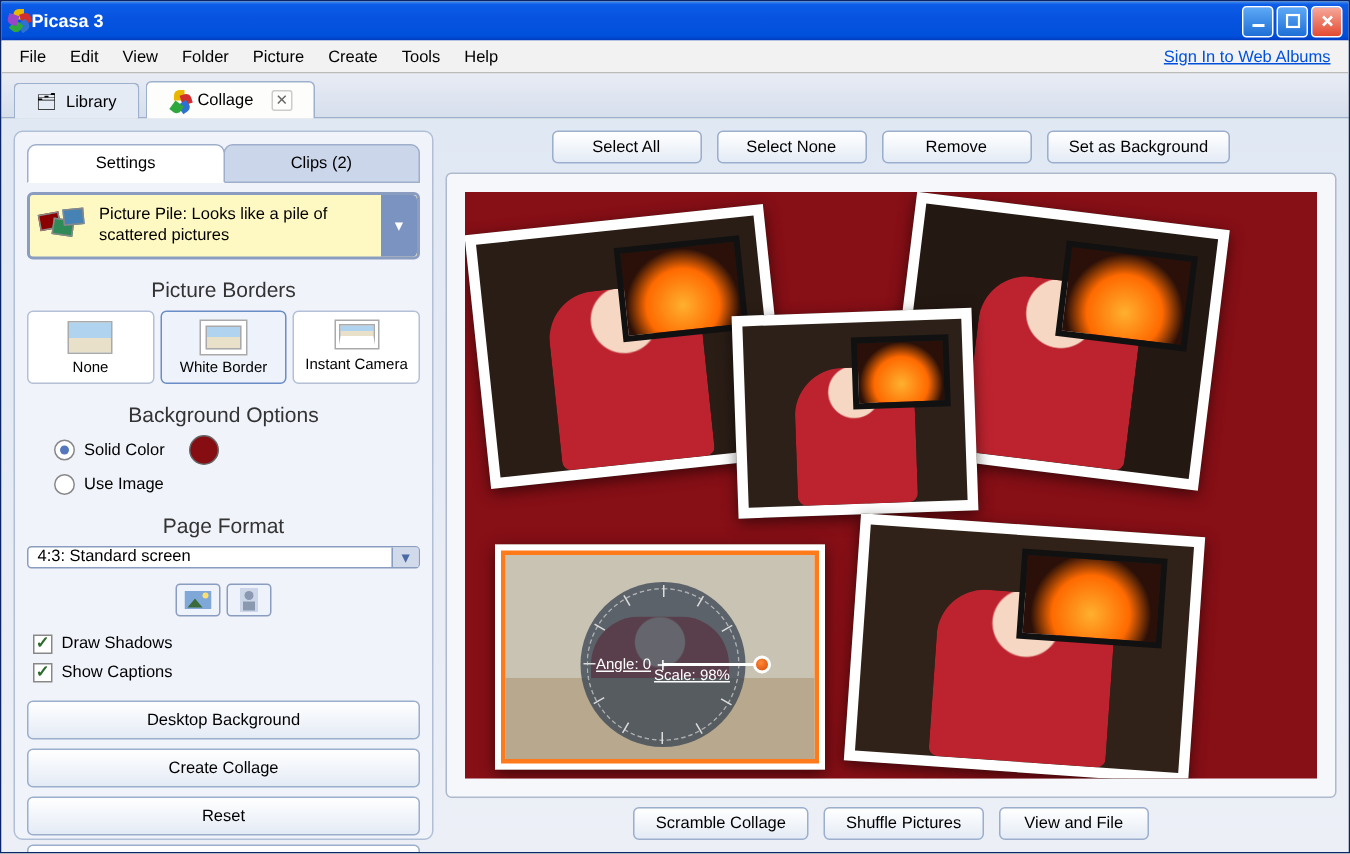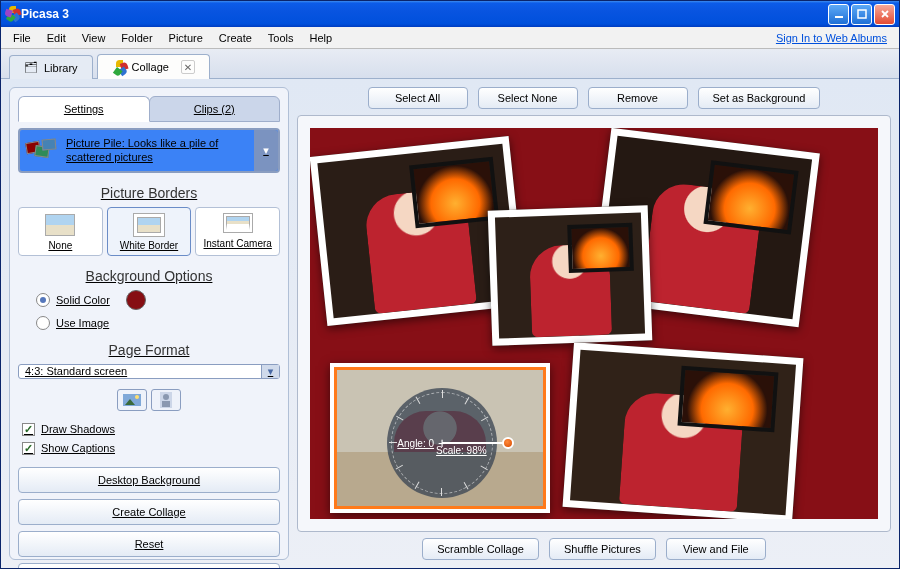--- a/index.html
+++ b/index.html
@@ -23,27 +23,27 @@
   
   .tabbar { height: 30px; background: linear-gradient(to bottom,#e8ecf4,#d7dfed); display: flex; align-items: flex-end; padding-left: 8px; border-bottom: 1px solid #9db0cc; }
   .tab { display: flex; align-items: center; gap: 6px; padding: 5px 14px; border: 1px solid #9db0cc; border-bottom: none; border-radius: 4px 4px 0 0; background: #fdfdfc; margin-right: 4px; position: relative; top: 1px; }
   .tab.inactive { background: #e5ebf4; }
   .tab-close { margin-left: 6px; font-size: 10px; color: #666; width: 14px; height: 14px; border: 1px solid #ccc; border-radius: 2px; display: flex; align-items: center; justify-content: center; }
   
   
   .content { flex: 1; display: flex; padding: 8px; gap: 8px; background: linear-gradient(to bottom, #e0e8f4, #eceff6); overflow: hidden; }
   
   
-  .left-panel { width: 280px; background: #f0f3fa; border: 1px solid #b0bfd6; border-radius: 6px; padding: 8px; display: flex; flex-direction: column; gap: 6px; text-decoration: underline; }
+  .left-panel { width: 280px; background: #f0f3fa; border: 1px solid #b0bfd6; border-radius: 6px; padding: 8px; display: flex; flex-direction: column; gap: 6px; }
   .panel-tabs { display: flex; }
   .panel-tab { flex: 1; text-align: center; padding: 6px 0; border: 1px solid #9faecb; border-radius: 6px 6px 0 0; background: #cbd6ea; cursor: pointer; }
   .panel-tab.active { background: #fff; border-bottom-color: #fff; position: relative; z-index: 1; }
   .panel-tab + .panel-tab { margin-left: -1px; }
   
-  .style-selector { display: flex; align-items: center; border: 2px solid #8a9dc0; border-radius: 4px; background: #3b82f6; padding: 6px; gap: 8px; }
+  .style-selector { display: flex; align-items: center; border: 2px solid #8a9dc0; border-radius: 4px; background: #fef9c3; padding: 6px; gap: 8px; }
   .style-thumb { width: 32px; height: 28px; position: relative; }
   .style-thumb .p1,.style-thumb .p2,.style-thumb .p3 { position: absolute; width: 14px; height: 11px; border: 1px solid #888; }
   .style-thumb .p1 { background: #8b0000; left: 0; top: 6px; transform: rotate(-10deg); }
   .style-thumb .p2 { background: #2e8b57; left: 9px; top: 10px; transform: rotate(8deg); }
   .style-thumb .p3 { background: #4682b4; left: 16px; top: 3px; transform: rotate(-5deg); }
   .style-text { flex: 1; font-size: 11px; line-height: 1.3; }
   .style-dropdown { width: 24px; align-self: stretch; background: #7b93c0; display: flex; align-items: center; justify-content: center; color: #fff; border-radius: 0 3px 3px 0; margin: -6px -6px -6px 0; }
   
   .section-header { text-align: center; font-size: 14px; color: #333; margin-top: 6px; }
   

